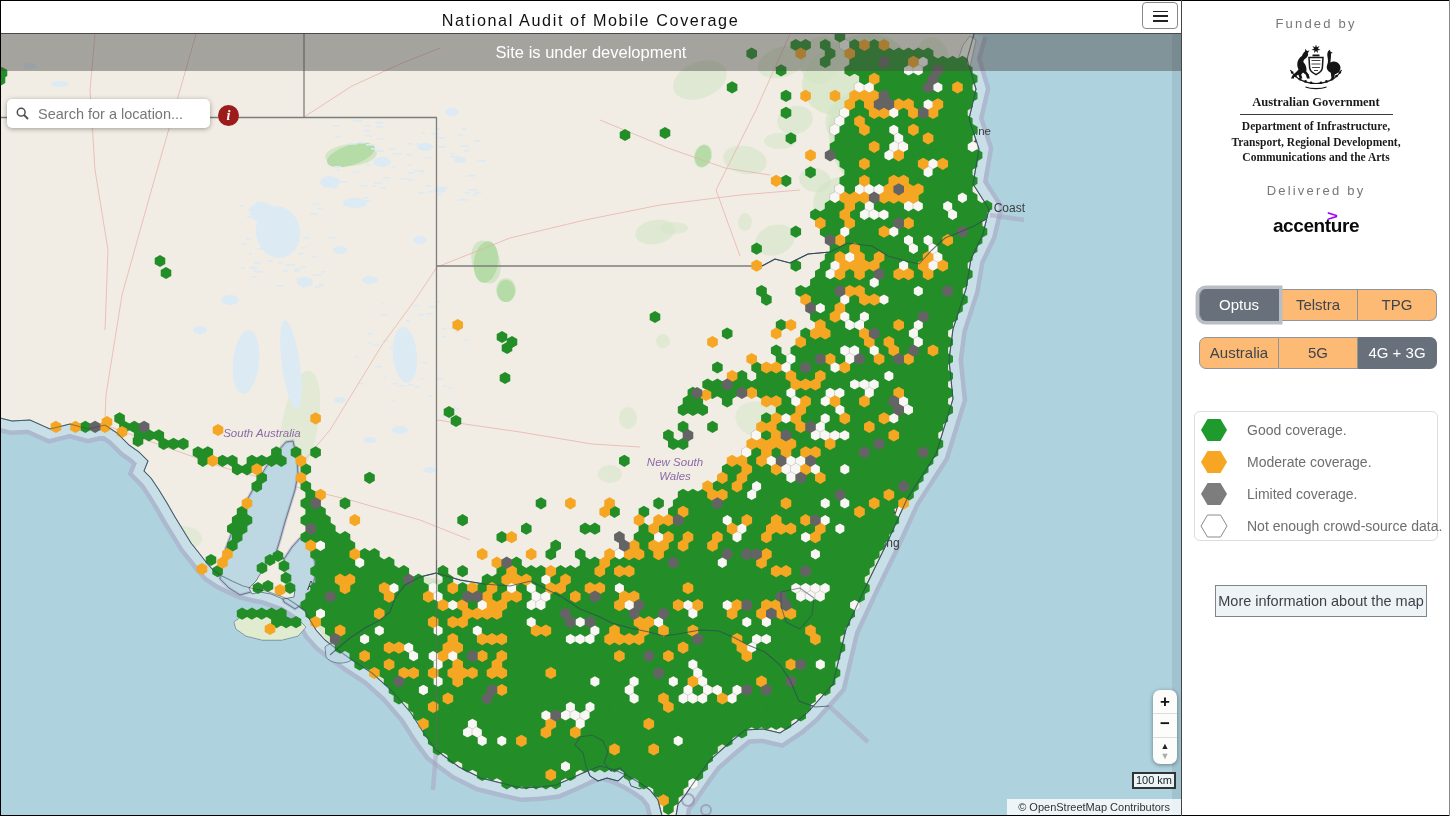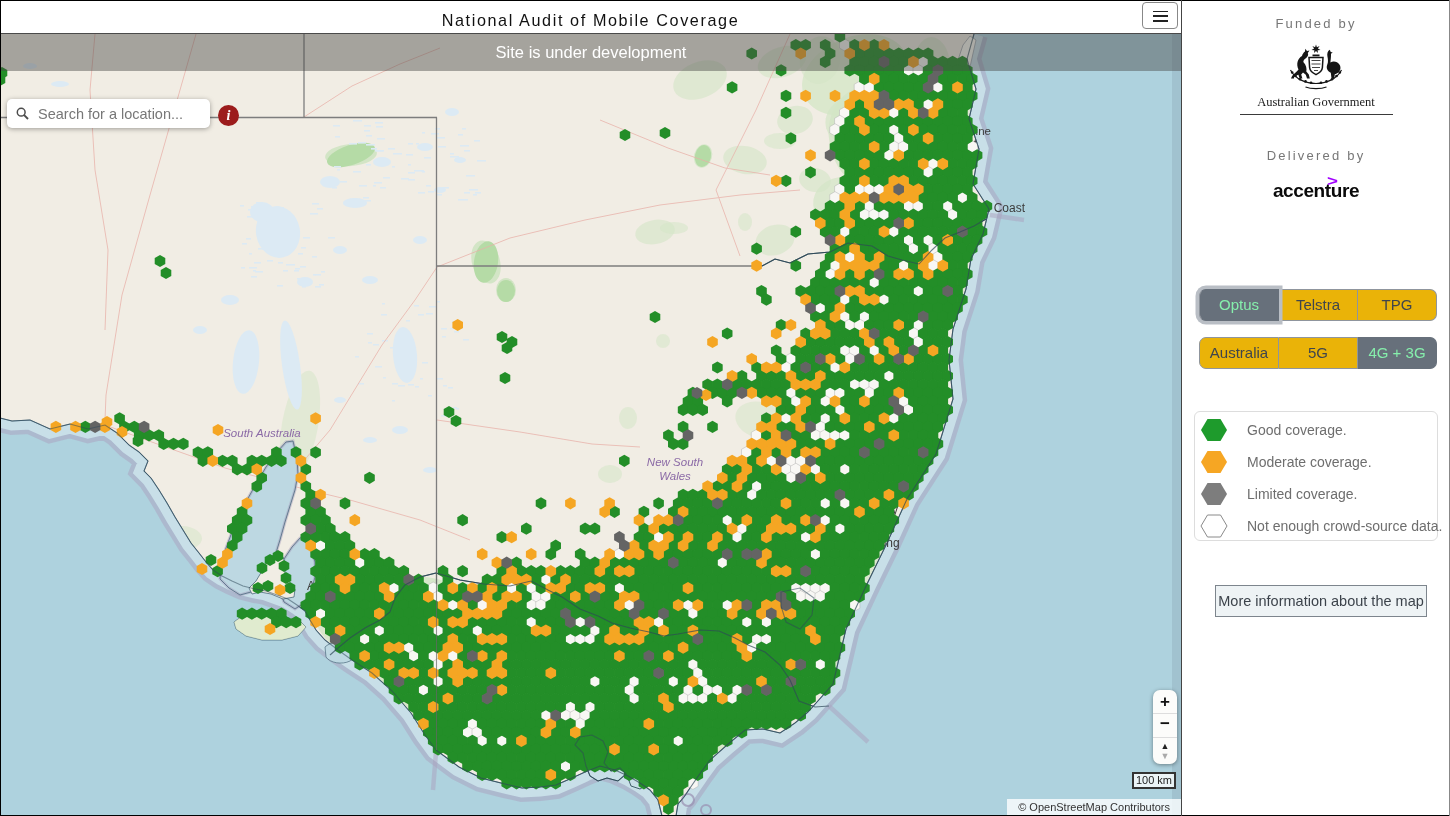--- a/index.html
+++ b/index.html
@@ -17,32 +17,32 @@
 #zoomctl .zb{height:24px;text-align:center;font-size:17px;font-weight:bold;color:#111;line-height:23px;border-bottom:1px solid #ddd}
 #zoomctl .zs{height:25px;border-bottom:none;text-align:center;line-height:10px;padding-top:3px}
 #zoomctl .zs .up{color:#222;font-size:9px;display:block}
 #zoomctl .zs .dn{color:#aaa;font-size:9px;display:block}
 #scalebar{position:absolute;left:1132px;top:772px;width:44px;height:17px;background:rgba(255,255,255,.75);border:2px solid #333;font-size:11px;color:#222;text-align:center;line-height:12.5px;z-index:20}
 #attrib{position:absolute;right:269px;top:799px;height:17px;background:rgba(255,255,255,.78);font-size:11px;color:#333;white-space:nowrap;padding:0 11px;line-height:17px;z-index:20}
 #sidebar{position:absolute;left:1182px;top:0;width:268px;height:816px;background:#fff}
 .dim{color:#777;font-size:13px;letter-spacing:2.2px;text-align:center}
 #fundedby{margin-top:16px}
 #crest{display:block;margin:13px auto 0}
-#augov{font-family:"Liberation Serif",serif;font-weight:normal;font-size:12.5px;color:#1a1a1a;text-align:center;margin-top:3px}
+#augov{font-family:"Liberation Serif",serif;font-weight:bold;font-size:12.5px;color:#1a1a1a;text-align:center;margin-top:3px}
 #rule{width:153px;border-top:1.2px solid #3a3a3a;margin:4px auto 4px}
 #dept{font-family:"Liberation Serif",serif;font-weight:bold;font-size:11.5px;color:#1a1a1a;text-align:center;line-height:15.5px}
-#delivered{margin-top:33px}
+#delivered{margin-top:17px}
 #acc{position:relative;text-align:center;margin-top:17px}
 #acc .word{font-size:19px;font-weight:bold;color:#0a0a0a;letter-spacing:-0.4px}
 #acc .gt{position:absolute;left:146px;top:-8px;color:#a100ff;font-size:15px;font-weight:900;transform:scale(1.25,0.95)}
 .btnrow{position:absolute;left:1199px;width:238px;display:flex;z-index:5}
-.btnrow .seg{flex:1;height:32px;background:#eab308;border:1px solid #8f959d;border-left:none;color:#3f454d;font-size:15px;text-align:center;line-height:30px}
+.btnrow .seg{flex:1;height:32px;background:#fdba74;border:1px solid #8f959d;border-left:none;color:#3f454d;font-size:15px;text-align:center;line-height:30px}
 .btnrow .seg:first-child{border-left:1px solid #8f959d;border-radius:7px 0 0 7px}
 .btnrow .seg:last-child{border-radius:0 7px 7px 0}
-.btnrow .sel{background:#67707b;border-color:#67707b;color:#86efac}
+.btnrow .sel{background:#67707b;border-color:#67707b;color:#ffffff}
 #row1 .sel{box-shadow:0 0 0 3.5px #b9bec5;position:relative;z-index:2;border-radius:7px 0 0 7px}
 #legend{position:absolute;left:1194px;top:411px;width:244px;height:130px;border:1px solid #ddd;border-radius:6px;background:#fff;z-index:5}
 .litem{position:absolute;left:0;height:32px;display:flex;align-items:center}
 .litem svg{margin-left:5px}
 .litem span{color:#6e6e6e;font-size:14px;margin-left:19px;white-space:nowrap}
 #moreinfo{position:absolute;left:1215px;top:585px;width:212px;height:32px;background:#eef3f5;border:1px solid #7d858d;border-radius:0;color:#3c434b;font-size:14.5px;text-align:center;line-height:30px;white-space:nowrap;z-index:5}
 </style></head>
 <body>
 <div id="page">
 <svg width="1181" height="782" viewBox="0 0 1181 782" xmlns="http://www.w3.org/2000/svg" style="position:absolute;left:0;top:34px;display:block">
@@ -2903,20 +2903,21 @@
         <circle cx="54.8" cy="28.5" r="1.3"></circle>
             <circle cx="51.5" cy="32" r="1.3"></circle>
             <circle cx="47" cy="35.2" r="1.3"></circle>
             <circle cx="41.5" cy="37.4" r="1.3"></circle>
             <circle cx="36" cy="38.8" r="1.3"></circle>
       </g>
     </g>
   </svg>
   <div id="augov">Australian Government</div>
   <div id="rule"></div>
+  <div id="dept">Department of Infrastructure,<br>Transport, Regional Development,<br>Communications and the Arts</div>
   <div class="dim" id="delivered">Delivered by</div>
   <div id="acc"><span class="gt">&gt;</span><span class="word">accenture</span></div>
 </div>
 <div class="btnrow" id="row1" style="top:289px">
       <div class="seg sel">Optus</div>
       <div class="seg">Telstra</div>
       <div class="seg">TPG</div>
     </div>
 <div class="btnrow" id="row2" style="top:337px">
       <div class="seg">Australia</div>

